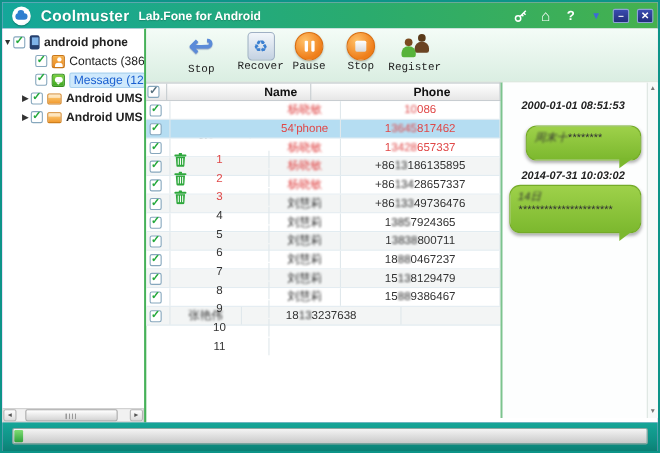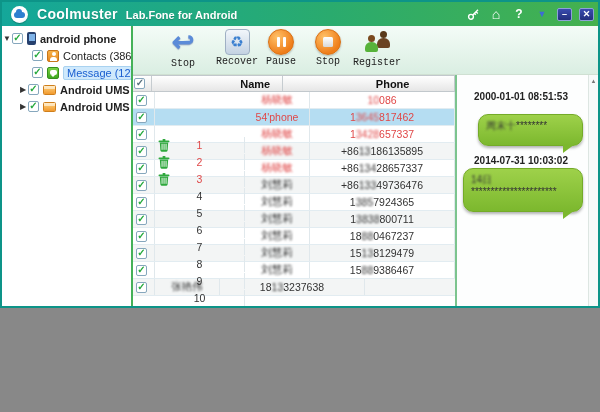--- a/index.html
+++ b/index.html
@@ -1,17 +1,17 @@
 <!DOCTYPE html>
 <html><head>
 <meta charset="utf-8">
 <style>
   html,body{margin:0;padding:0;background:#888;}
   *{box-sizing:border-box;}
-  .window{position:relative;width:600px;height:308px;border:2px solid #0d9488;background:#f0abfc;
+  .window{position:relative;width:600px;height:412px;border:2px solid #0d9488;background:#f0abfc;
           font-family:"Liberation Sans",sans-serif;overflow:hidden;}
   
   .titlebar{position:absolute;left:0;top:0;width:596px;height:24px;
     background:linear-gradient(90deg,#14a79a 0%,#2aab6e 55%,#45b14e 100%);
     display:flex;align-items:center;}
   .logo{position:relative;width:17px;height:17px;background:radial-gradient(circle at 35% 30%,#ffffff 60%,#dfe9f2);border-radius:50%;margin-left:9px;box-shadow:0 1px 1px rgba(0,0,0,.25);}
   .logo .cloud{position:absolute;left:3px;top:6px;width:11px;height:6px;background:#2e7fd0;border-radius:4px;}
   .logo .cloud:before{content:'';position:absolute;left:2px;top:-3px;width:6px;height:6px;background:#2e7fd0;border-radius:50%;}
   .brand{color:#fff;font-size:14px;font-weight:bold;margin-left:9px;letter-spacing:.3px;text-shadow:0 1px 1px rgba(0,0,0,.2);}
   .apptitle{color:#fff;font-size:11px;font-weight:bold;margin-left:8px;margin-top:2px;text-shadow:0 1px 1px rgba(0,0,0,.2);}
@@ -80,21 +80,21 @@
   .row.sel{background:#b5ddf2;}
   .cell{display:flex;align-items:center;justify-content:center;border-right:1px solid #e0e8ec;height:100%;position:relative;}
   .c-cb{width:22px;} .c-no{width:90px;margin-top:45px;} .c-name{width:65px;} .c-phone{width:145px;}
   .trash{position:absolute;left:3px;top:2px;}
   .redall .c-no,.redall .c-name,.redall .c-phone{color:#e04848;}
   .redname .c-name{color:#e04848;}
   .masked{filter:blur(1.2px);}
   .semi .c-name .masked{filter:blur(0.6px);}
   .vdivider{position:absolute;left:322px;top:49px;width:2px;height:305px;background:#7cc48e;}
   
-  .preview{position:absolute;left:324px;top:49px;width:141px;height:305px;background:#fdfefe;}
+  .preview{position:absolute;left:324px;top:49px;width:141px;height:305px;background:#fdfefe;font-style:italic;}
   .msg-ts{position:absolute;left:0;width:128px;text-align:center;font-size:10px;font-weight:bold;color:#222;}
   .bubble{position:absolute;background:linear-gradient(#9ed14a,#7cb82e);border:1px solid #74ab28;border-radius:10px;
           box-shadow:0 2px 3px rgba(0,0,0,.3);padding:5px 7px;font-size:10px;color:#333;line-height:1.2;}
   .bubble:after{content:'';position:absolute;right:7px;bottom:-8px;width:0;height:0;
           border-top:9px solid #7cb82e;border-right:12px solid transparent;}
   .vscroll{position:absolute;right:0;top:0;width:10px;height:305px;background:#f7faf9;border-left:1px solid #dde6e2;}
   .vs-btn{position:absolute;left:0;width:9px;height:10px;font-size:6px;color:#777;display:flex;align-items:center;justify-content:center;}
   
   .bottombar{position:absolute;left:0;top:382px;width:596px;height:26px;
      background:linear-gradient(#16a698,#0f9286 60%,#0b8075);}

